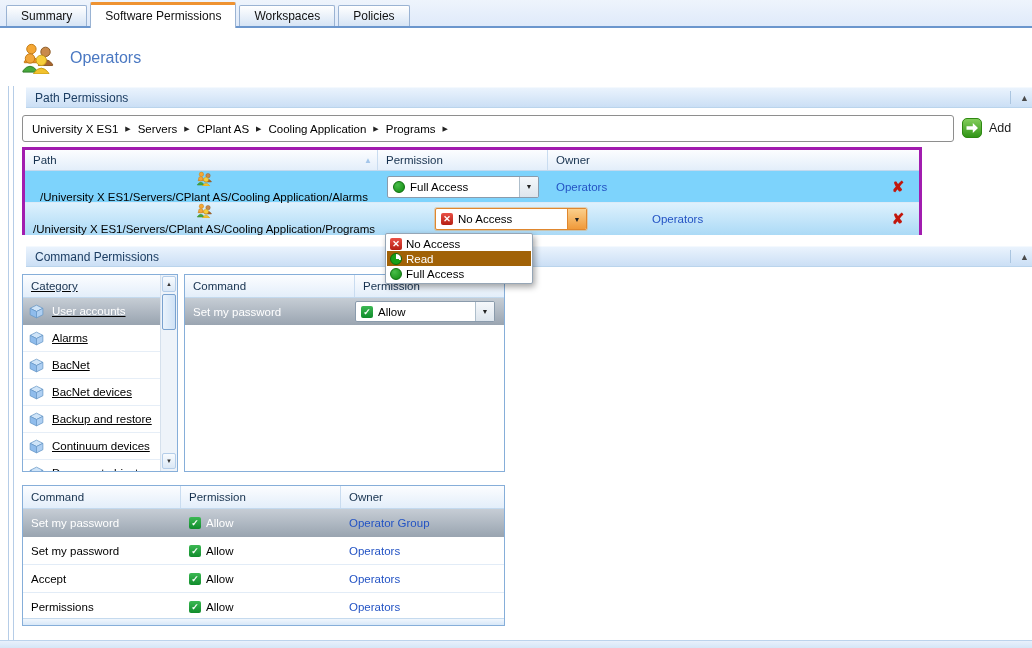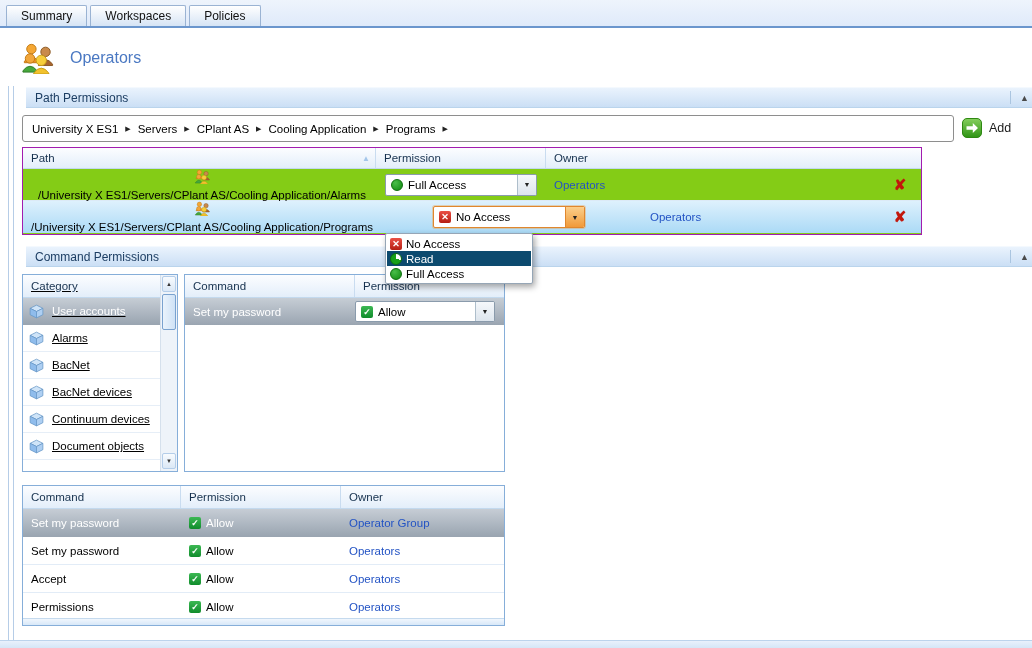--- a/index.html
+++ b/index.html
@@ -52,21 +52,21 @@
 
   
   .thead { background:linear-gradient(#fcfdff,#e3eefa); border-bottom:1px solid #c3d9ee;
     color:#16314e; display:flex; align-items:center; }
   .hcell { height:100%; display:flex; align-items:center; padding-left:8px; border-right:1px solid #c9dcf0; }
   .hcell.last { border-right:none; flex:1; }
   a.lnk { color:#2353c4; font-size:11.5px; cursor:pointer; }
 
   
   .path-table { position:absolute; left:22px; top:147px; width:900px; height:88px;
-    border:1px solid #a21caf; background:#84cc16; font-size:11.5px; }
+    border:3px solid #a21caf; background:#7dd3fc; font-size:11.5px; }
   .path-table .thead { height:21px; }
   .pc1 { width:353px; } .pc2 { width:170px; } .pc4 { width:42px; }
   .sort { margin-left:auto; margin-right:5px; font-size:8px; color:#a4c6ea; }
   .pt-row { display:flex; height:32px; align-items:center; }
   .pt-row.r1 { border-bottom:1px solid #dceaf7; }
   .pt-row.selected { background:linear-gradient(#def1fd,#abdaf6);gap:48px; }
   .pt-row .pc1 { display:flex; align-items:center; gap:5px; padding-left:5px;flex-direction:column; }
   .pt-row .pc2 { padding-left:9px; }
   .pt-row .pc3 { flex:1; padding-left:8px; }
   .pt-row .pc4 { text-align:center; }
@@ -96,21 +96,21 @@
   .ico.allow { width:12px; height:12px; border-radius:2px;
     background:linear-gradient(#3cb853,#108c2c); color:#fff; font-size:9px; font-weight:bold;
     line-height:12px; text-align:center; }
 
   
   .popup { position:absolute; left:385px; top:233px; width:148px; background:#fff;
     border:1px solid #96a6b6; border-radius:2px; box-shadow:2px 3px 6px rgba(0,0,0,.35);
     z-index:30; padding:2px 1px; }
   .opt { height:15px; display:flex; align-items:center; gap:4px; padding-left:3px;
     font-size:11.5px; cursor:pointer; }
-  .opt.sel { background:#0c4a6e; color:#fff; }
+  .opt.sel { background:#a16207; color:#fff; }
 
   
   .cat-panel { position:absolute; left:22px; top:274px; width:156px; height:198px;
     border:1px solid #86aed9; background:#fff; display:flex; overflow:hidden; font-size:11.5px; }
   .cat-main { flex:1; display:flex; flex-direction:column; overflow:hidden;text-decoration:underline; }
   .cat-head { height:23px; flex:none; background:linear-gradient(#fcfdff,#e3eefa);
     border-bottom:1px solid #c3d9ee; display:flex; align-items:center; padding-left:8px; color:#16314e; }
   .cat-item { height:27px; flex:none; display:flex; align-items:center; gap:8px; padding-left:6px;
     border-bottom:1px solid #e6eef7; cursor:pointer; }
   .cat-item.sel { background:linear-gradient(#c6cdd5,#9aa5b1); color:#fff; border-bottom-color:#9aa5b1; }
@@ -149,20 +149,21 @@
   .bottom-bar { position:absolute; left:0; top:640px; width:1032px; height:8px;
     background:linear-gradient(#e9f1fc,#d5e6f7); border-top:1px solid #bcd3ec; }
 </style>
 </head>
 <body>
 
 <div class="screen">
 
   <div class="tabbar">
     <div class="tab"><span>Summary</span></div>
+    <div class="tab active"><span>Software Permissions</span></div>
     <div class="tab"><span>Workspaces</span></div>
     <div class="tab"><span>Policies</span></div>
   </div>
   <div class="tabline"></div>
 
   <div class="group-header">
     <svg viewBox="0 0 36 34" width="36" height="32">
       <circle cx="11" cy="7.5" r="5" fill="#f5a733" stroke="#c07a15"></circle>
       <path d="M3.5 20.5 q7.5 -9.5 15 0 v1.5 h-15 z" fill="#ef8d1f" stroke="#c07a15"></path>
       <circle cx="26" cy="10.5" r="5" fill="#c98a4b" stroke="#8a5722"></circle>
@@ -338,20 +339,28 @@
             <polygon points="14.8,4.6 8,8 8,14.8 14.8,11.4" fill="#aecff2" stroke="#6596c5" stroke-width="0.8"></polygon>
           </svg>
         <span>BacNet devices</span>
       </div>
       <div class="cat-item">
         <svg viewBox="0 0 16 16" width="15" height="15">
             <polygon points="8,1.2 14.8,4.6 8,8 1.2,4.6" fill="#cfe4f8" stroke="#6596c5" stroke-width="0.8"></polygon>
             <polygon points="1.2,4.6 8,8 8,14.8 1.2,11.4" fill="#8fbcec" stroke="#6596c5" stroke-width="0.8"></polygon>
             <polygon points="14.8,4.6 8,8 8,14.8 14.8,11.4" fill="#aecff2" stroke="#6596c5" stroke-width="0.8"></polygon>
           </svg>
+        <span>Backup and restore</span>
+      </div>
+      <div class="cat-item">
+        <svg viewBox="0 0 16 16" width="15" height="15">
+            <polygon points="8,1.2 14.8,4.6 8,8 1.2,4.6" fill="#cfe4f8" stroke="#6596c5" stroke-width="0.8"></polygon>
+            <polygon points="1.2,4.6 8,8 8,14.8 1.2,11.4" fill="#8fbcec" stroke="#6596c5" stroke-width="0.8"></polygon>
+            <polygon points="14.8,4.6 8,8 8,14.8 14.8,11.4" fill="#aecff2" stroke="#6596c5" stroke-width="0.8"></polygon>
+          </svg>
         <span>Continuum devices</span>
       </div>
       <div class="cat-item">
         <svg viewBox="0 0 16 16" width="15" height="15">
             <polygon points="8,1.2 14.8,4.6 8,8 1.2,4.6" fill="#cfe4f8" stroke="#6596c5" stroke-width="0.8"></polygon>
             <polygon points="1.2,4.6 8,8 8,14.8 1.2,11.4" fill="#8fbcec" stroke="#6596c5" stroke-width="0.8"></polygon>
             <polygon points="14.8,4.6 8,8 8,14.8 14.8,11.4" fill="#aecff2" stroke="#6596c5" stroke-width="0.8"></polygon>
           </svg>
         <span>Document objects</span>
       </div>

